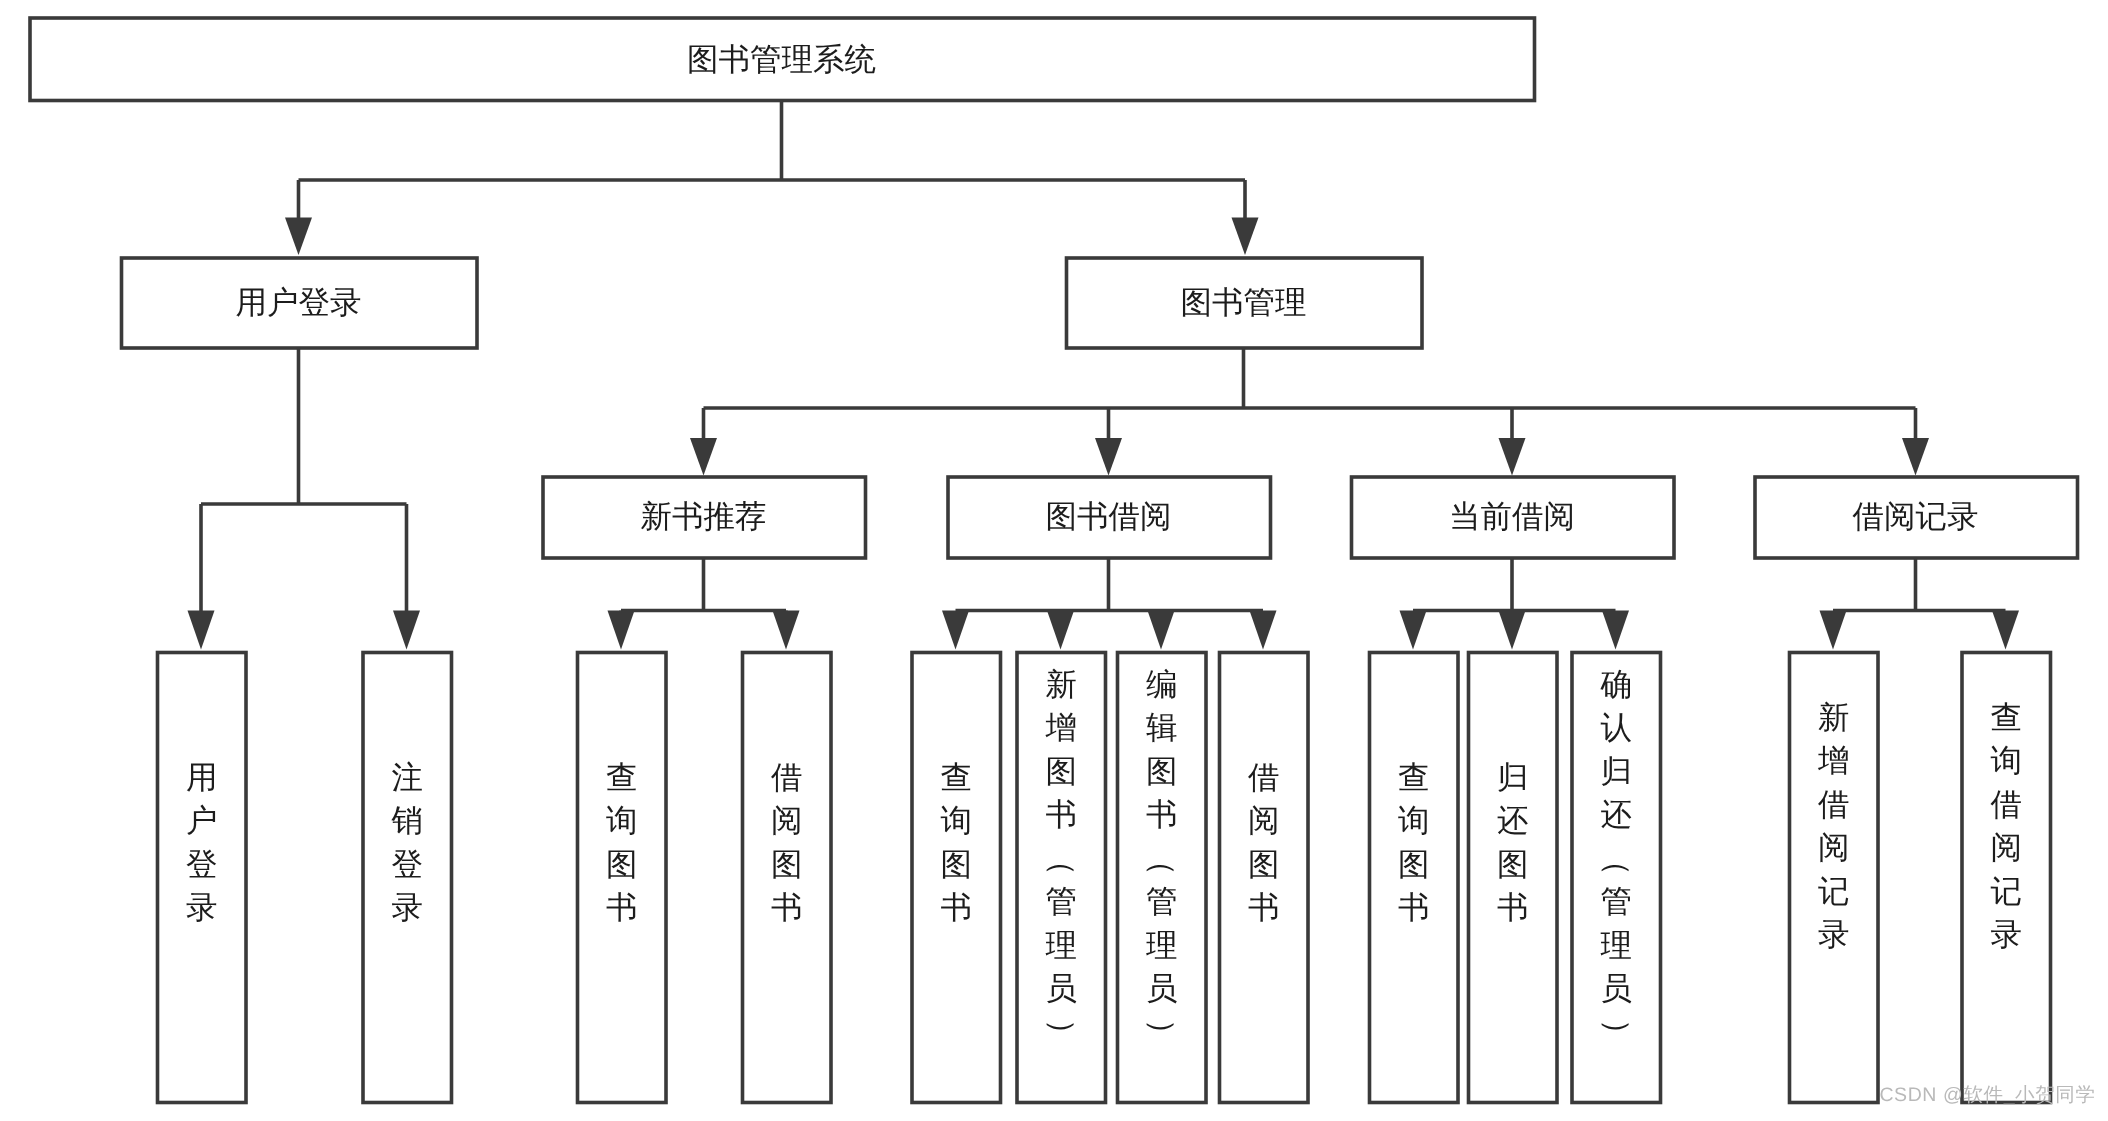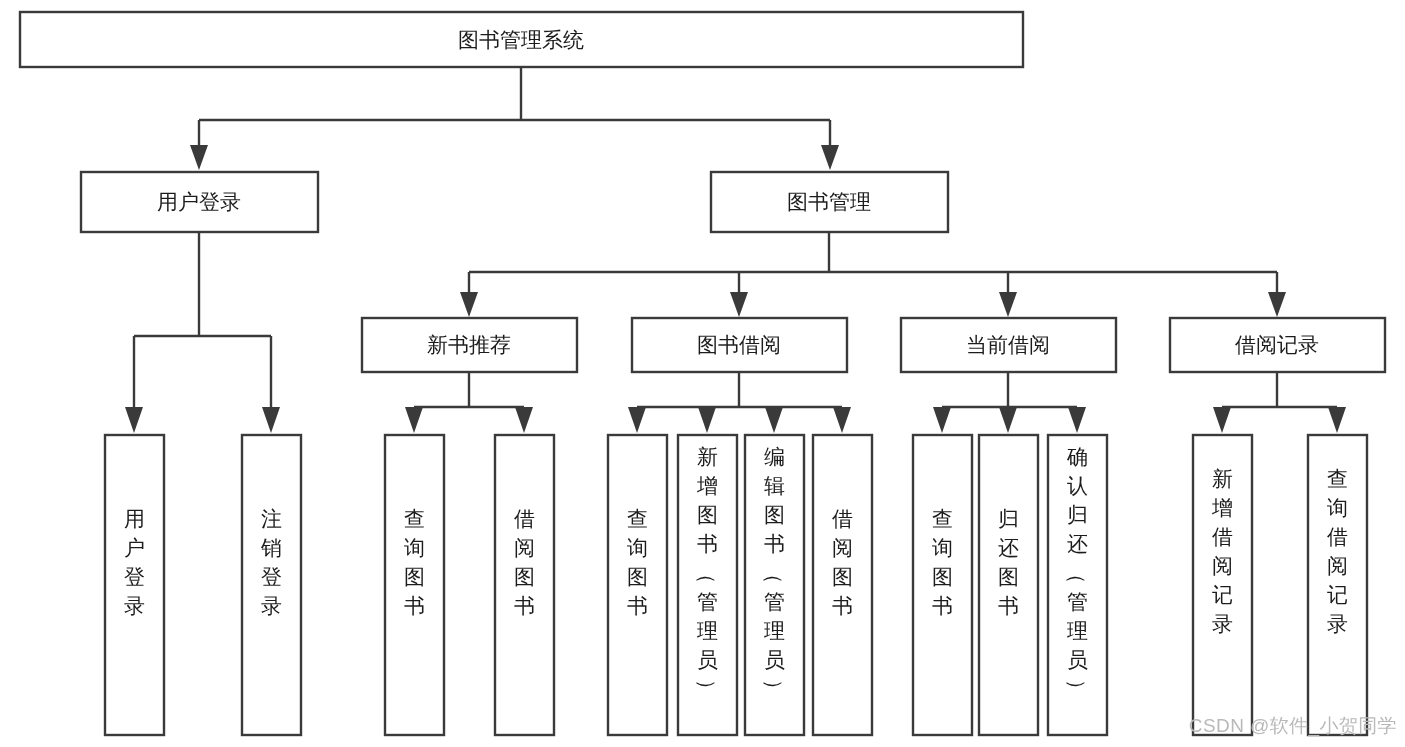--- a/index.html
+++ b/index.html
@@ -61,21 +61,21 @@
     line-height: 1.38;
     color: #1c1c1c;
     font-family: "Liberation Sans", "DejaVu Sans", sans-serif;
     text-align: center;
   }
   .watermark {
     position: absolute;
     right: 8px;
     bottom: 8px;
     color: #b9b9b9;
-    font-size: 19px;
+    font-size: 13px;
     font-family: "Liberation Sans", "DejaVu Sans", sans-serif;
     letter-spacing: 0.4px;
     white-space: nowrap;
     user-select: none;
   }
 </style>
 </head>
 <body>
 
 <div id="diagram-root">

